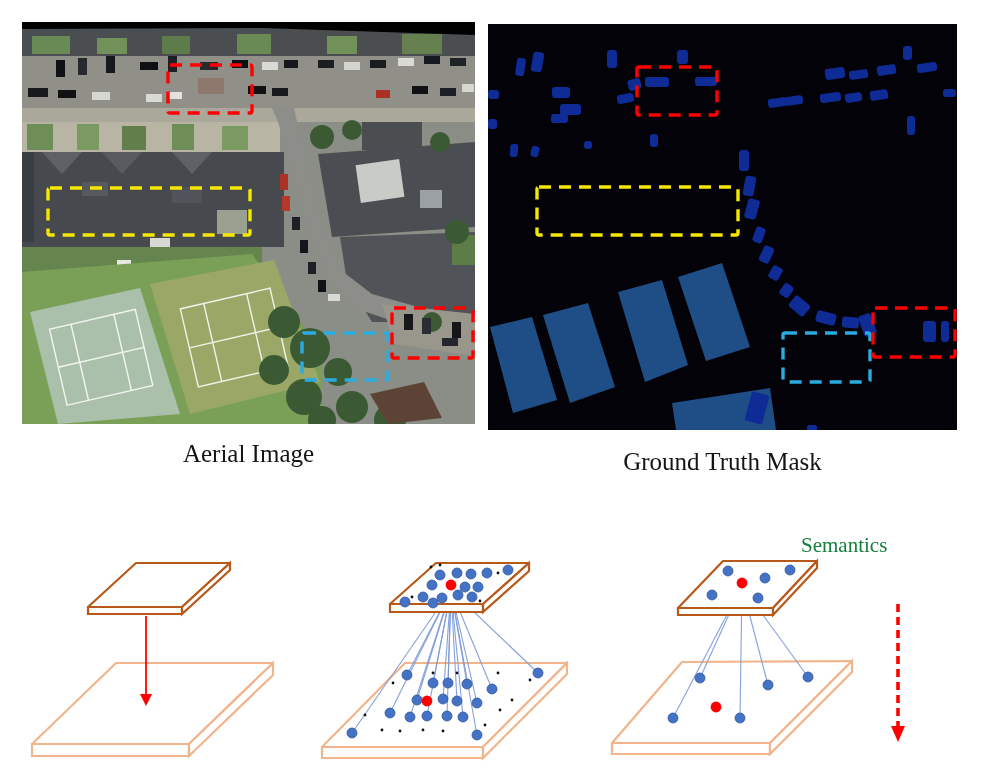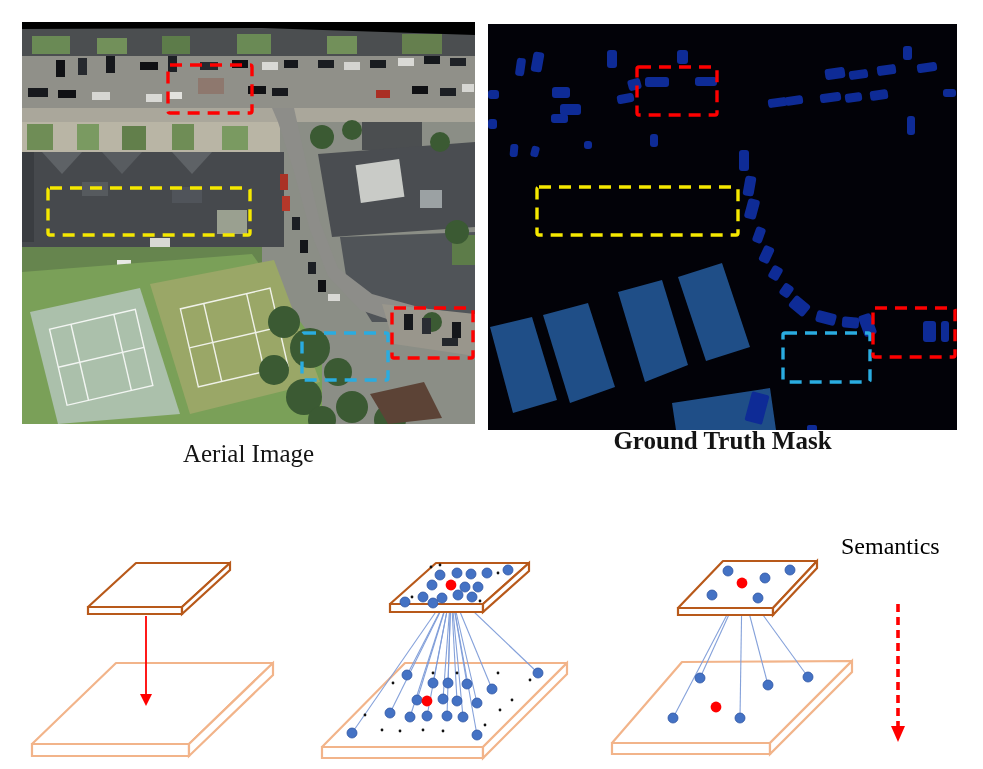--- a/index.html
+++ b/index.html
@@ -1,22 +1,22 @@
 <!DOCTYPE html>
 <html><head>
 <meta charset="utf-8">
 <style>
   html,body{margin:0;padding:0;background:#ffffff;}
   #fig{position:relative;width:982px;height:769px;background:#ffffff;overflow:hidden;
        font-family:"Liberation Serif", serif;}
   .panel{position:absolute;}
   .caption{position:absolute;text-align:center;font-size:25px;color:#141414;
            font-family:"Liberation Serif", serif;}
-  #semantics-label{position:absolute;left:841px;top:533px;font-size:24px;line-height:1.16;
-                   color:#000000;}
+  #semantics-label{position:absolute;left:801px;top:533px;font-size:21px;line-height:1.16;
+                   color:#15803d;}
   svg{display:block;}
 </style>
 </head>
 <body>
 
 <div id="fig">
 
   <div class="panel" id="aerial-panel" style="left:22px;top:22px;width:453px;height:402px;">
     <svg id="aerial-svg" width="453" height="402" viewBox="0 0 453 402">
 
@@ -205,21 +205,21 @@
         <rect x="354" y="293" width="17" height="11" rx="3" ry="3" fill="#0e2b96" transform="rotate(5 362.5 298.5)"></rect>
         <rect x="373" y="290" width="13" height="22" rx="3" ry="3" fill="#0e2b96" transform="rotate(-20 379.5 301)"></rect>
         <rect x="435" y="297" width="13" height="21" rx="3" ry="3" fill="#0e2b96" transform="rotate(0 441.5 307.5)"></rect>
         <rect x="453" y="297" width="8" height="21" rx="3" ry="3" fill="#0e2b96" transform="rotate(0 457 307.5)"></rect>
         <rect x="149" y="43" width="80" height="48" fill="none" stroke="#fe0000" stroke-width="3.4" stroke-dasharray="12 8" rx="2"></rect>
         <rect x="49" y="163" width="201" height="48" fill="none" stroke="#f5e800" stroke-width="3.4" stroke-dasharray="12 8" rx="2"></rect>
         <rect x="295" y="309" width="87" height="49" fill="none" stroke="#2aace0" stroke-width="3.4" stroke-dasharray="12 8" rx="2"></rect>
         <rect x="385" y="284" width="82" height="49" fill="none" stroke="#fe0000" stroke-width="3.4" stroke-dasharray="12 8" rx="2"></rect>
       </svg>
   </div>
-  <div class="caption" style="left:488px;top:427px;width:469px;font-weight:bold;">Ground Truth Mask</div>
+  <div class="caption" style="left:488px;top:448px;width:469px;">Ground Truth Mask</div>
 
   <svg id="diagram-svg" width="983" height="269" viewBox="0 500 983 269" style="position:absolute;left:0;top:500px;">
       <polygon points="32,744 116,663 273,663 189,744" fill="#ffffff" stroke="#f2b48a" stroke-width="2.2" stroke-linejoin="round"></polygon>
       <polygon points="32,744 189,744 189,756 32,756" fill="#ffffff" stroke="#f2b48a" stroke-width="2.2"></polygon>
       <polygon points="189,744 273,663 273,675 189,756" fill="#ffffff" stroke="#f2b48a" stroke-width="2.2"></polygon>
       <polygon points="88,607 136,563 230,563 182,607" fill="#ffffff" stroke="#b8591a" stroke-width="2.2" stroke-linejoin="round"></polygon>
       <polygon points="88,607 182,607 182,614 88,614" fill="#ffffff" stroke="#b8591a" stroke-width="2.2"></polygon>
       <polygon points="182,607 230,563 230,570 182,614" fill="#ffffff" stroke="#b8591a" stroke-width="2.2"></polygon>
       <line x1="146" y1="616" x2="146" y2="694" stroke="#ff0000" stroke-width="1.8"></line>
       <polygon points="140,694 152,694 146,706" fill="#ff0000"></polygon>

